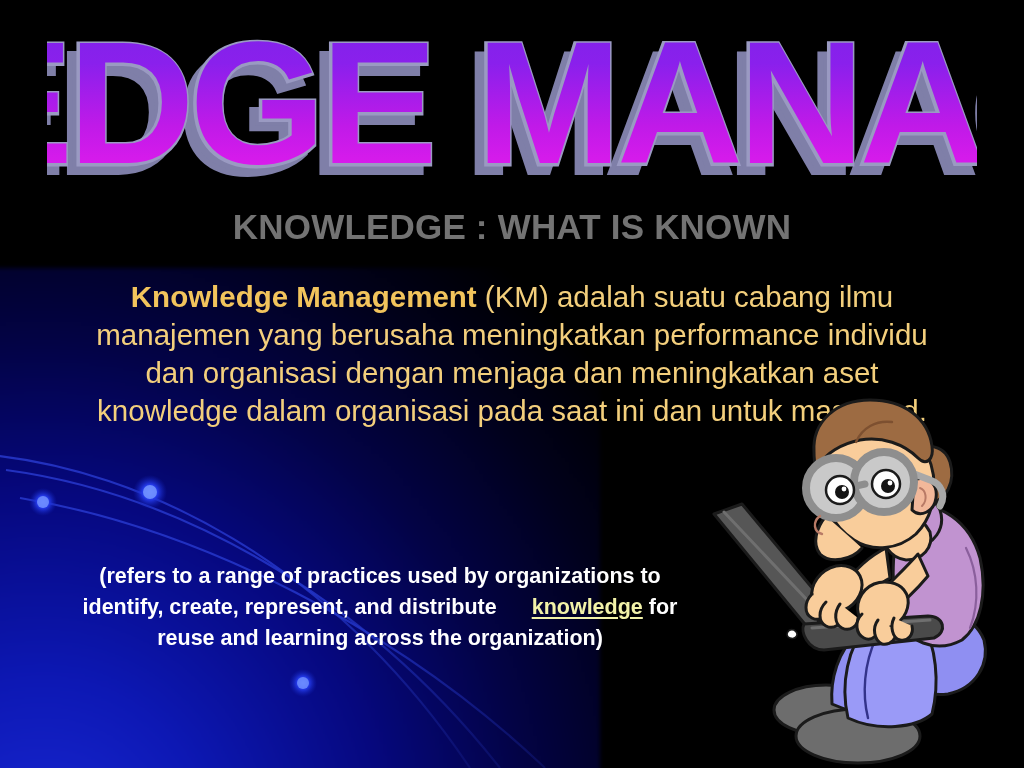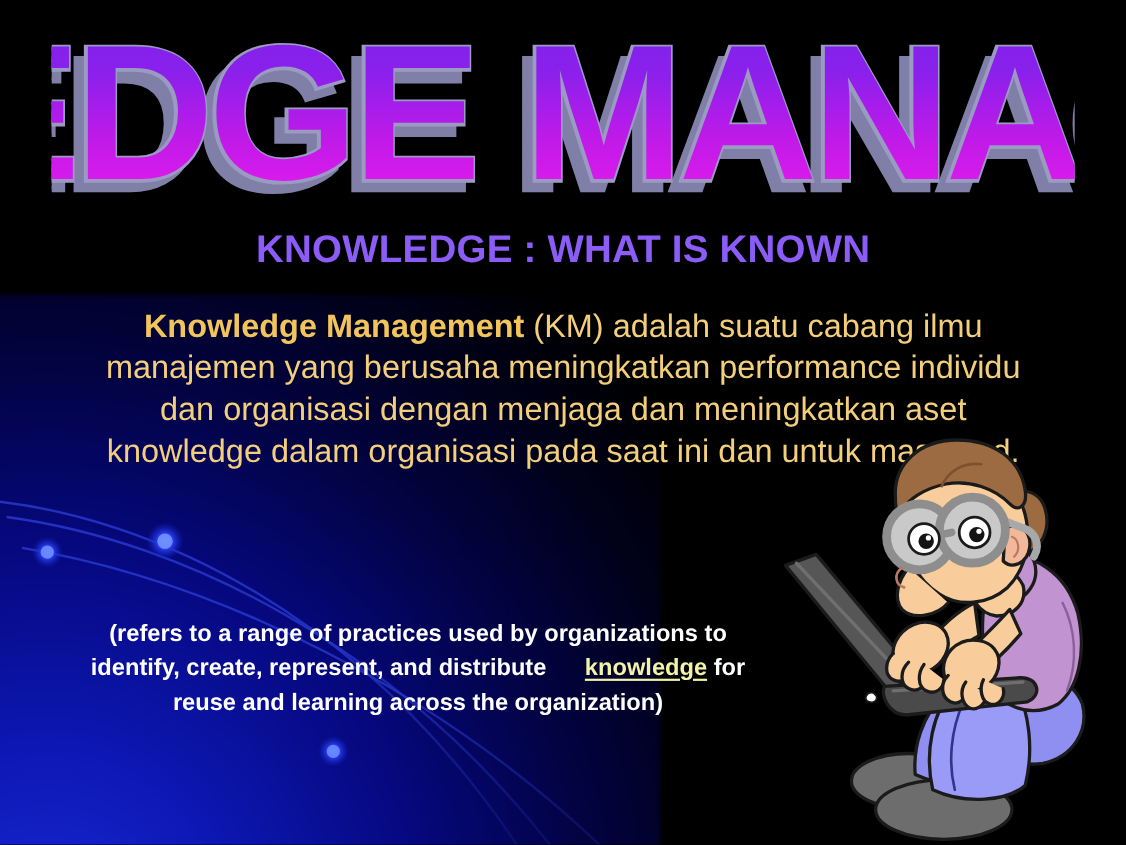--- a/index.html
+++ b/index.html
@@ -53,21 +53,21 @@
 
   
   #subtitle {
     position:absolute;
     left:0; top:207px;
     width:1024px;
     text-align:center;
     font-size:35px;
     font-weight:bold;
     letter-spacing:0.2px;
-    color:#8b5cf6;
+    color:#737373;
     font-family:"Liberation Sans", sans-serif;
   }
 
   
   #body-paragraph {
     position:absolute;
     left:72px;
     top:278px;
     width:880px;
     text-align:center;

